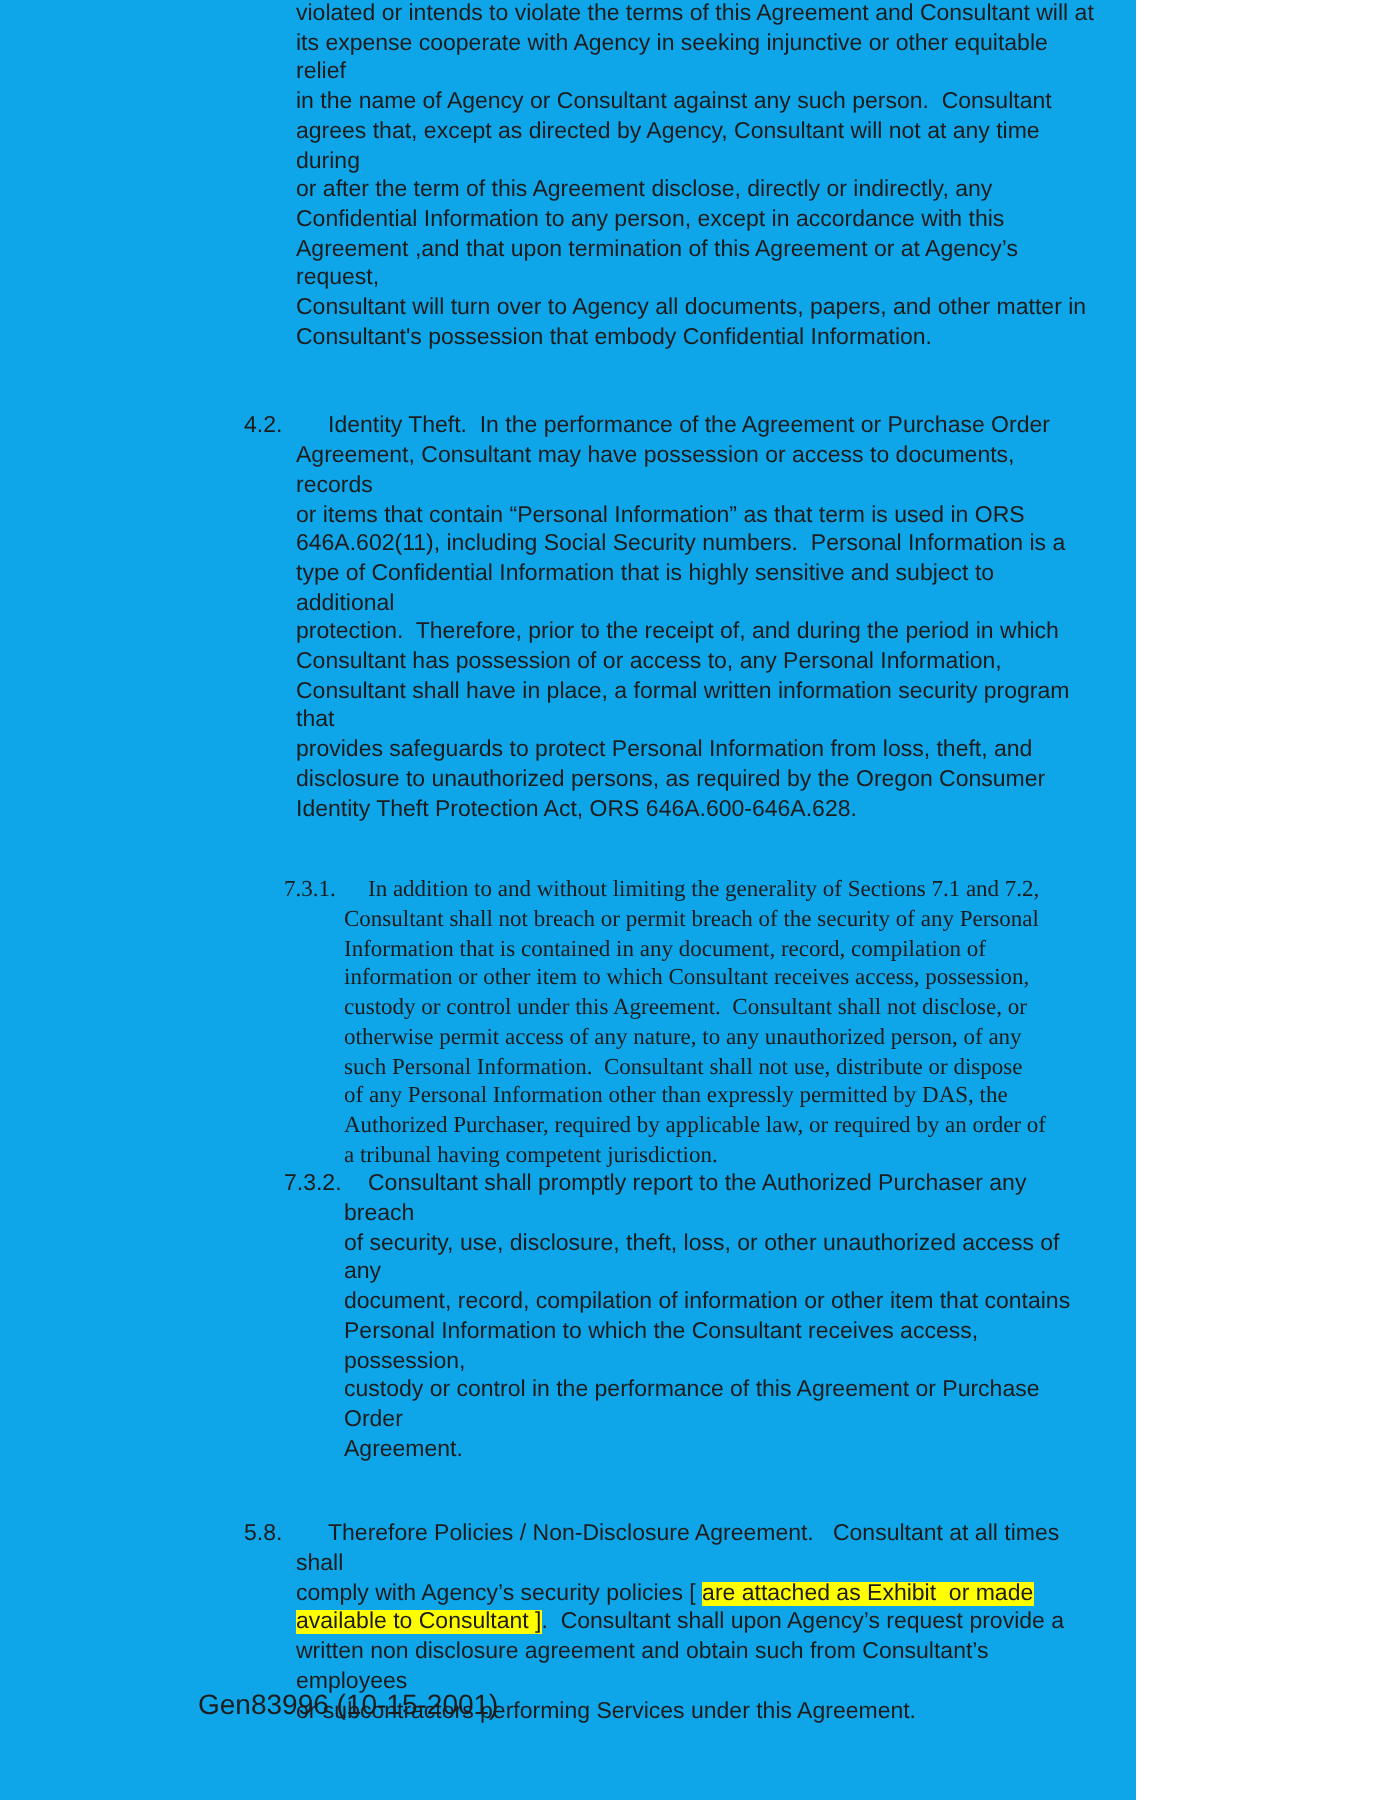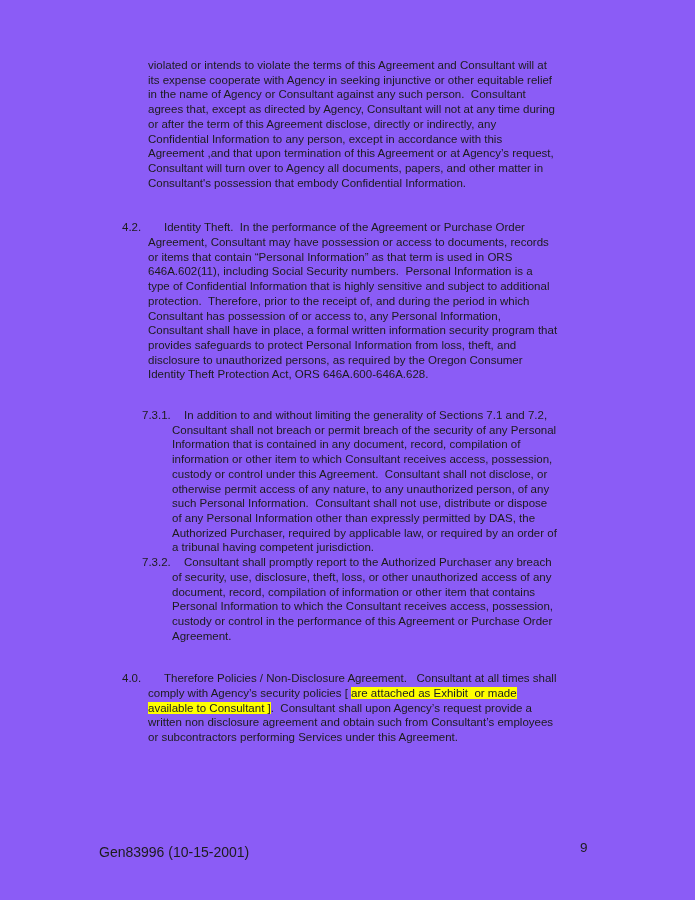--- a/index.html
+++ b/index.html
@@ -2,30 +2,29 @@
 <html><head>
 <meta charset="utf-8">
 <style>
   html, body {
     margin: 0;
     padding: 0;
     background: #ffffff;
   }
   .page {
     position: relative;
-    width: 695px;
+    width: 568px;
     height: 900px;
-    background: #8b5cf6;
+    background: #0ea5e9;
     overflow: hidden;
     font-family: "Liberation Sans", "DejaVu Sans", sans-serif;
     font-size: 11.5px;
     line-height: 14.7px;
     color: #1c1c1c;
     box-sizing: border-box;
-    padding-top: 58px;
   }
   .para {
     margin: 0 20px 0 148px;
     white-space: pre-wrap;
   }
   .sec {
     position: relative;
     margin-right: 20px;
   }
   .sec .num {
@@ -41,21 +40,21 @@
   .sec.level1 .num { left: -26px; }
   .sec.level2 {
     margin-left: 172px;
     text-indent: 12px;
   }
   .sec.level2 .num { left: -30px; }
   .seg {
     white-space: pre-wrap;
   }
   .mt-73   { margin-top: 30px; }
-  .mt-731  { margin-top: 26px; }
+  .mt-731  { margin-top: 26px; font-family: Liberation Serif, serif; }
   .mt-732  { }
   .mt-733  { margin-top: 23px; }
   .mt-74   { margin-top: 28px; }
   .hl {
     background-color: #ffff00;
   }
   .footer-left {
     position: absolute;
     left: 99px;
     top: 845px;
@@ -110,21 +109,21 @@
 a tribunal having competent jurisdiction.</span></div>
 
   <div class="sec level2 mt-732"><span class="num">7.3.2.</span><span class="seg">Consultant shall promptly report to the Authorized Purchaser any breach
 of security, use, disclosure, theft, loss, or other unauthorized access of any
 document, record, compilation of information or other item that contains
 Personal Information to which the Consultant receives access, possession,
 custody or control in the performance of this Agreement or Purchase Order
 Agreement.</span></div>
 
 
-  <div class="sec level1 mt-74"><span class="num">4.0.</span><span class="seg">Therefore Policies / Non-Disclosure Agreement.   Consultant at all times shall
+  <div class="sec level1 mt-74"><span class="num">5.8.</span><span class="seg">Therefore Policies / Non-Disclosure Agreement.   Consultant at all times shall
 comply with Agency’s security policies [ </span><span class="seg hl" style="background-color: rgb(255, 255, 0);">are attached as Exhibit  or made
 available to Consultant ]</span><span class="seg">.  Consultant shall upon Agency’s request provide a
 written non disclosure agreement and obtain such from Consultant’s employees
 or subcontractors performing Services under this Agreement.</span></div>
 
   <span class="footer-left">Gen83996 (10-15-2001)</span>
 
   <span class="page-number">9</span>
 
 </div>

